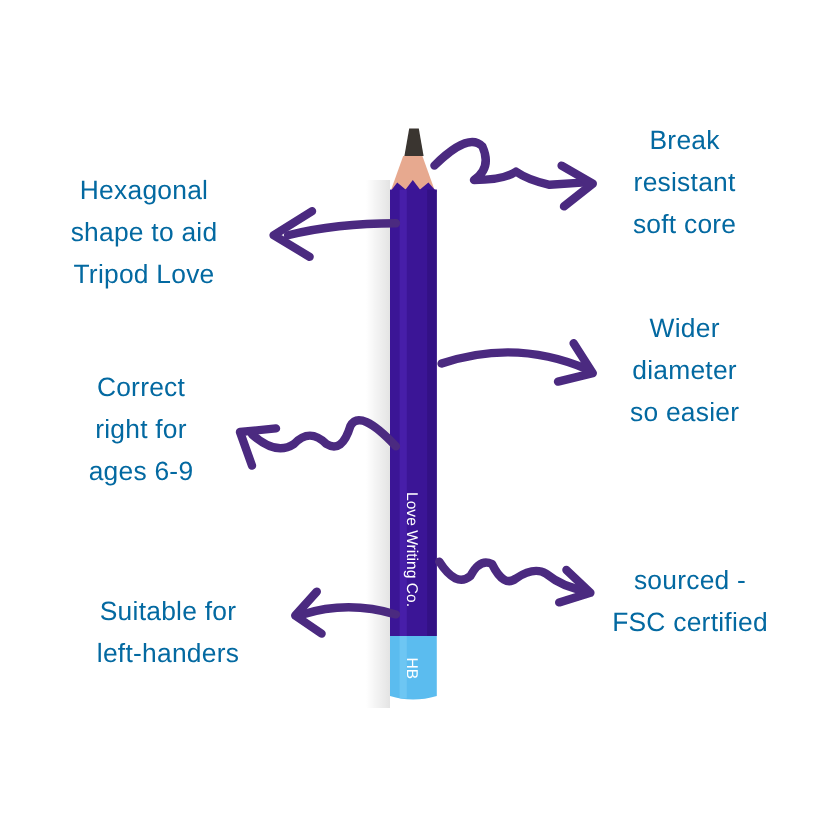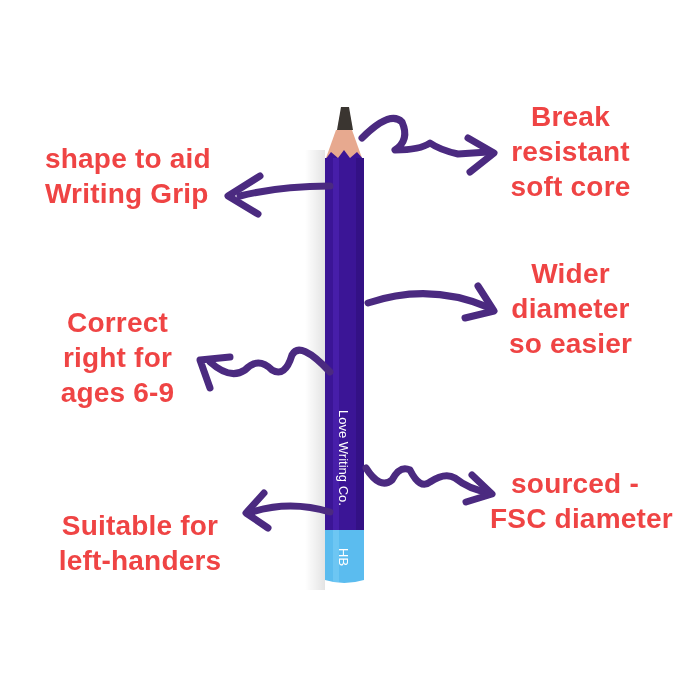--- a/index.html
+++ b/index.html
@@ -1,17 +1,17 @@
 <!DOCTYPE html>
 <html><head>
 <meta charset="utf-8">
 <style>
   html, body { margin:0; padding:0; background:#ffffff; }
   body { width:700px; height:700px; position:relative; overflow:hidden; font-family:"Liberation Sans", sans-serif; }
-  .label { position:absolute; color:#ef4444; font-size:28px; line-height:35px; text-align:center; font-weight:700; letter-spacing:0.2px; }
+  .label { position:absolute; color:#0369a1; font-size:22px; line-height:35px; text-align:center; font-weight:400; letter-spacing:0.2px; }
   .label div { white-space:nowrap; }
   svg.arrows { position:absolute; left:0; top:0; }
   .pencil { position:absolute; left:0; top:0; }
 </style>
 </head>
 <body>
 
 <svg class="pencil" width="700" height="700" viewBox="0 0 700 700">
   <defs>
     <linearGradient id="shadow" x1="0" x2="1" y1="0" y2="0">
@@ -66,43 +66,44 @@
     <path d="M472,475 L492,494 L466,502"></path>
   </g>
 
   <g>
     <path d="M330,512 Q290,500 252,512"></path>
     <path d="M264,493 L246,513 L268,528"></path>
   </g>
 </svg>
 
 <div class="label" style="left:45px; top:141px; width:150px;">
+  <div>Hexagonal</div>
   <div>shape to aid</div>
-  <div>Writing Grip</div>
+  <div>Tripod Love</div>
 </div>
 
 <div class="label" style="left:498px; top:99px; width:145px;">
   <div>Break</div>
   <div>resistant</div>
   <div>soft core</div>
 </div>
 
 <div class="label" style="left:45px; top:305px; width:145px;">
   <div>Correct</div>
   <div>right for</div>
   <div>ages 6-9</div>
 </div>
 
 <div class="label" style="left:498px; top:256px; width:145px;">
   <div>Wider</div>
   <div>diameter</div>
   <div>so easier</div>
 </div>
 
-<div class="label" style="left:55px; top:492px; width:170px;margin-top:16px;">
+<div class="label" style="left:55px; top:492px; width:170px;">
   <div>Suitable for</div>
   <div>left-handers</div>
 </div>
 
 <div class="label" style="left:490px; top:466px; width:170px;">
   <div>sourced -</div>
-  <div>FSC diameter</div>
+  <div>FSC certified</div>
 </div>
 
 </body></html>

